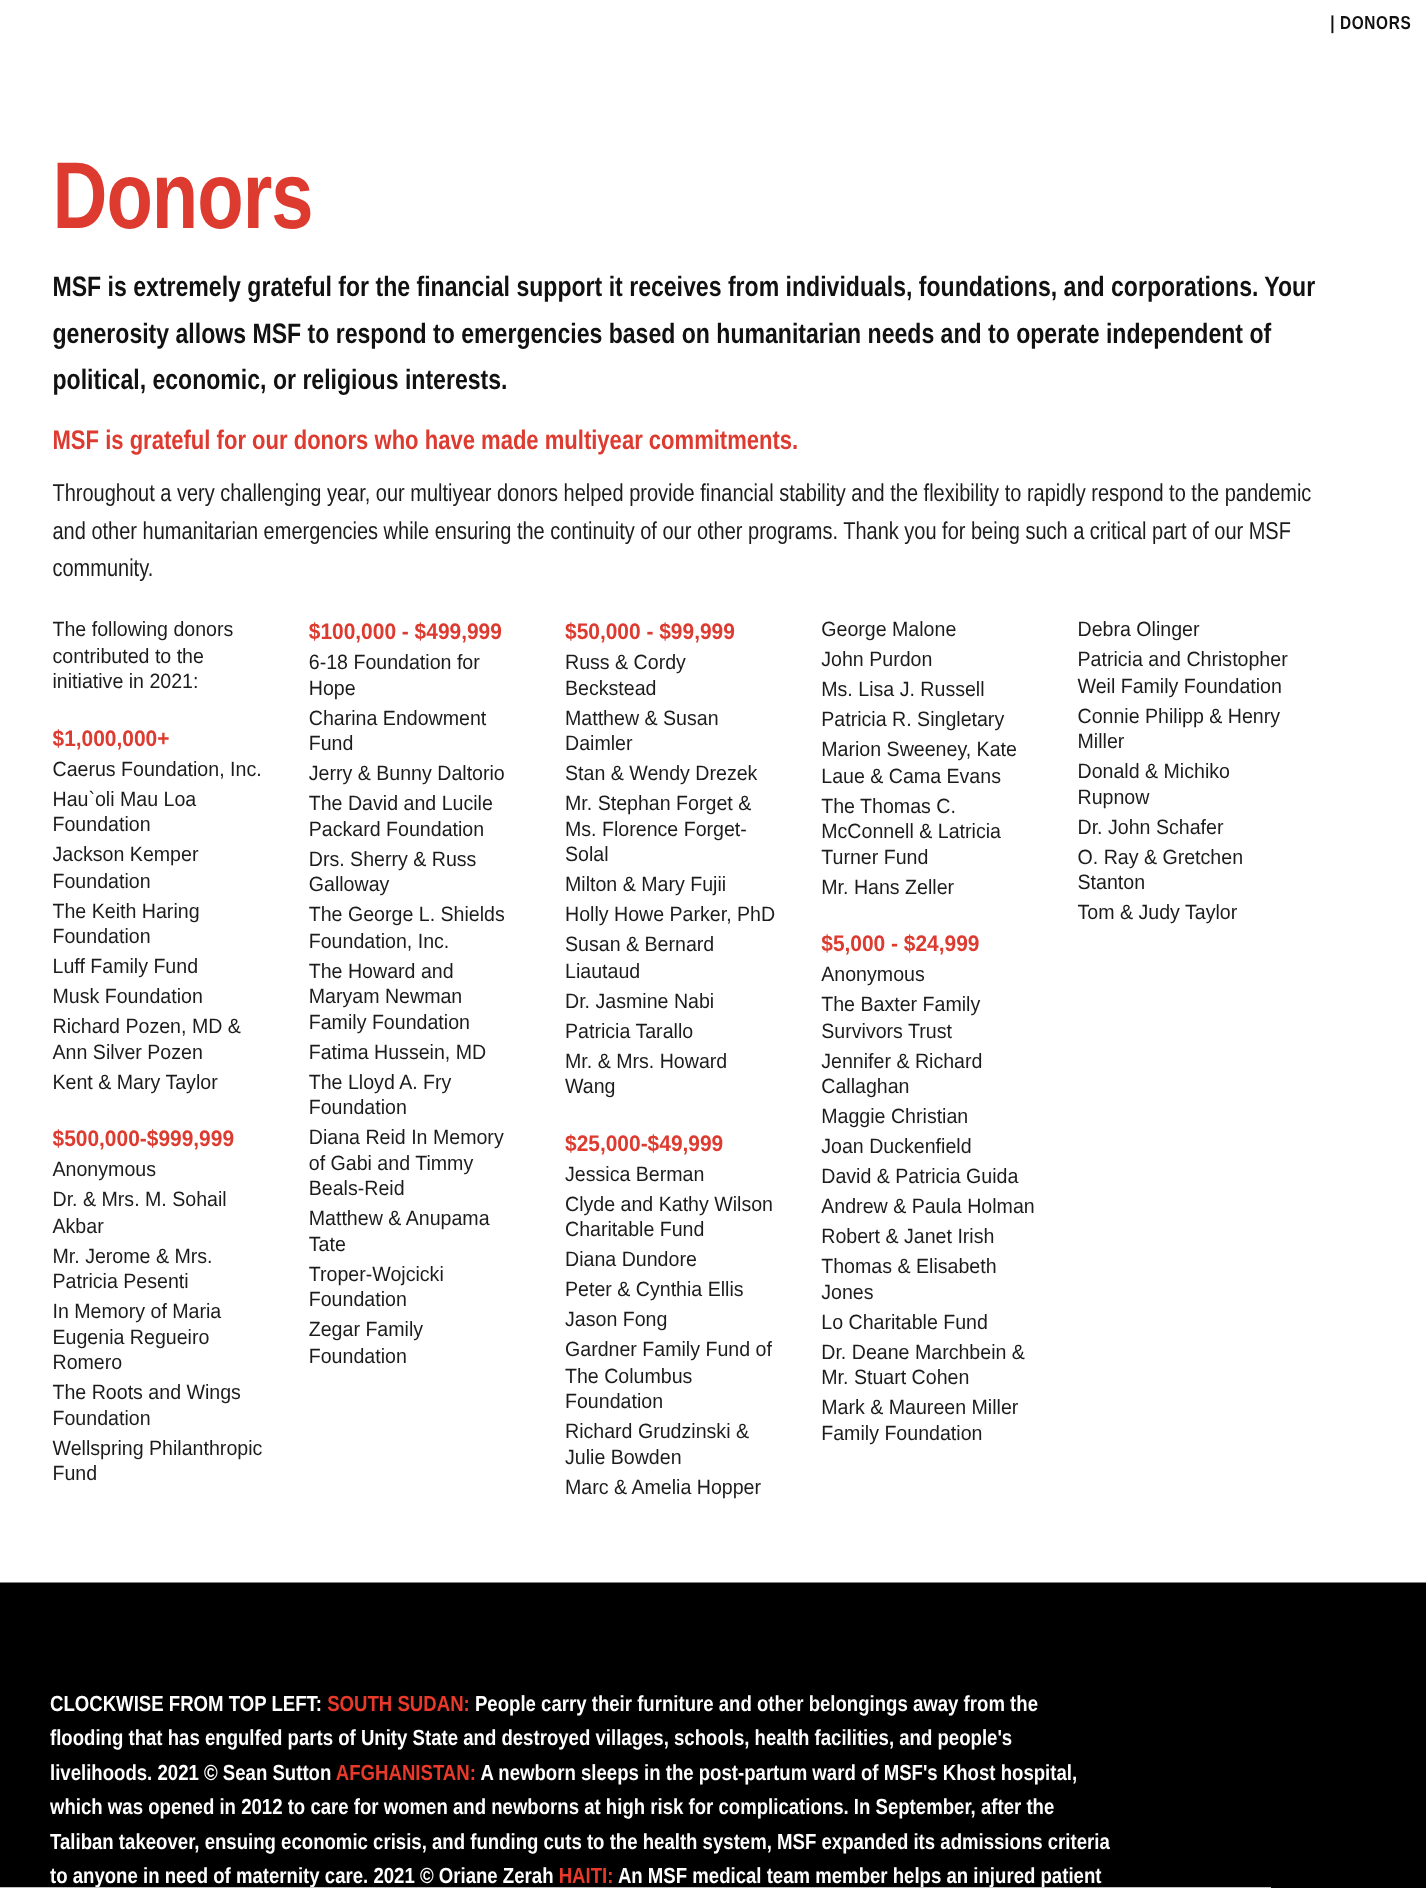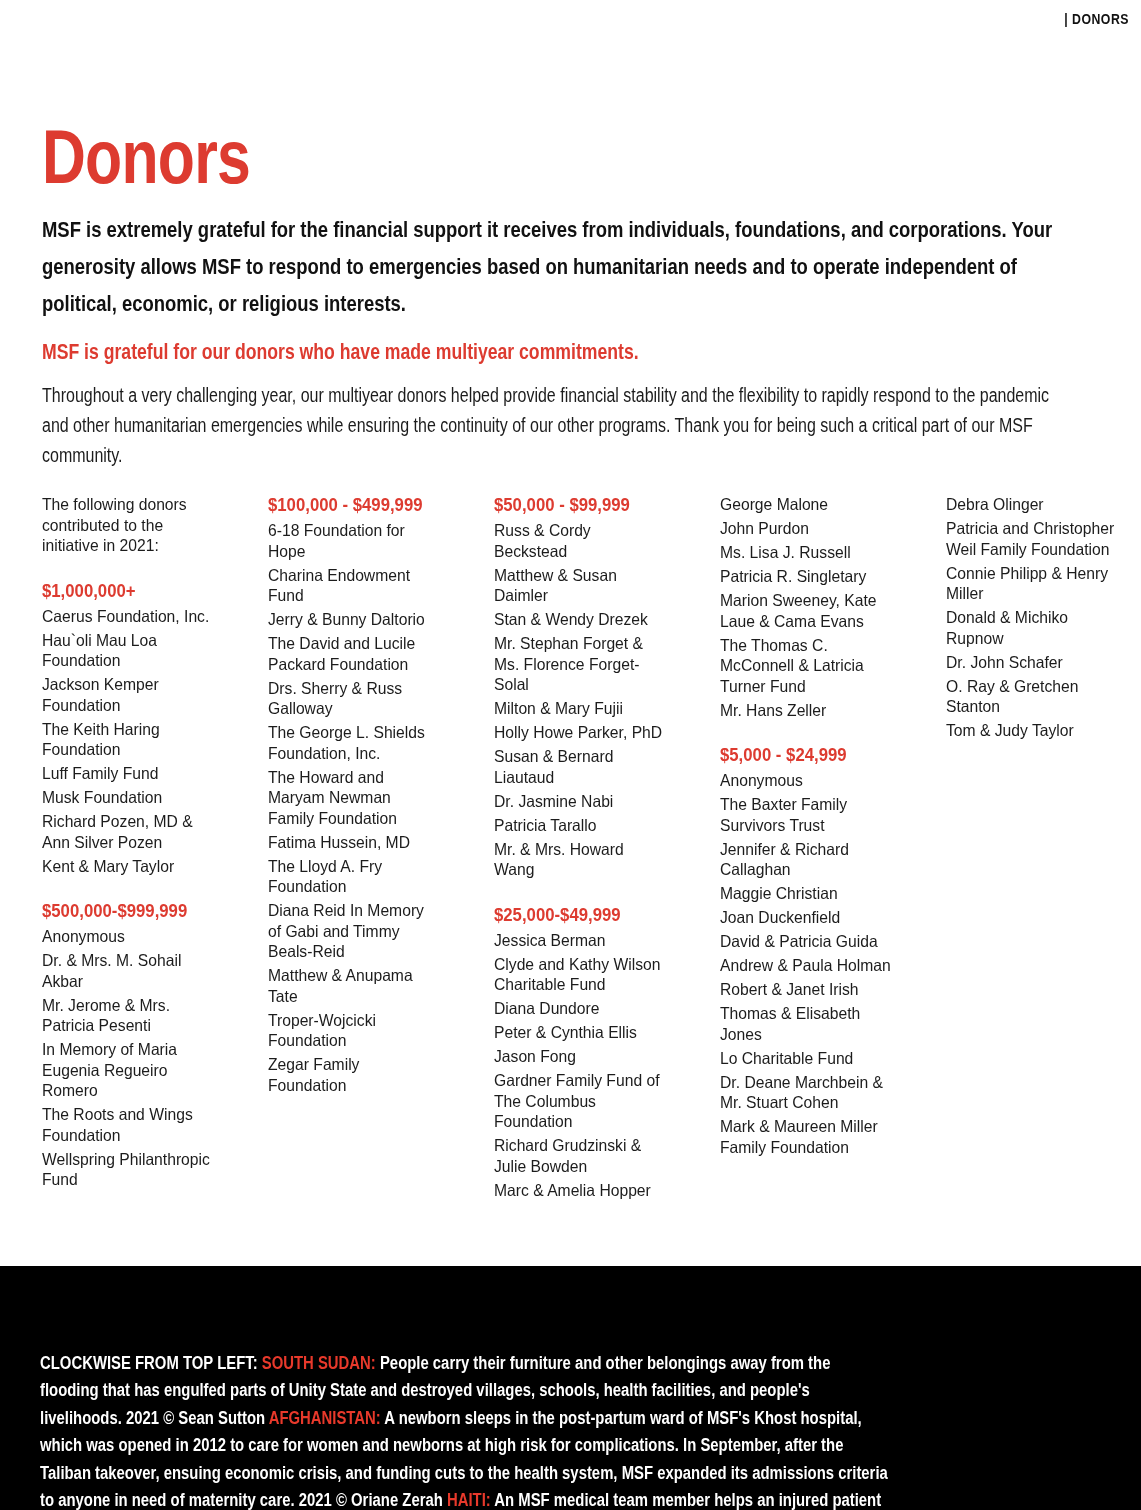--- a/index.html
+++ b/index.html
@@ -96,21 +96,21 @@
     transform-origin: left top;
   }
 
   
   .columns {
     position: absolute;
     left: 42px;
     top: 494px;
     width: 1060px;
     display: flex;
-    gap: 44px;
+    gap: 23px;
     align-items: flex-start;
   }
   .col {
     width: 182px;
     flex: 0 0 182px;
   }
 
   .col-note {
     font-size: 16.5px;
     line-height: 20.5px;

